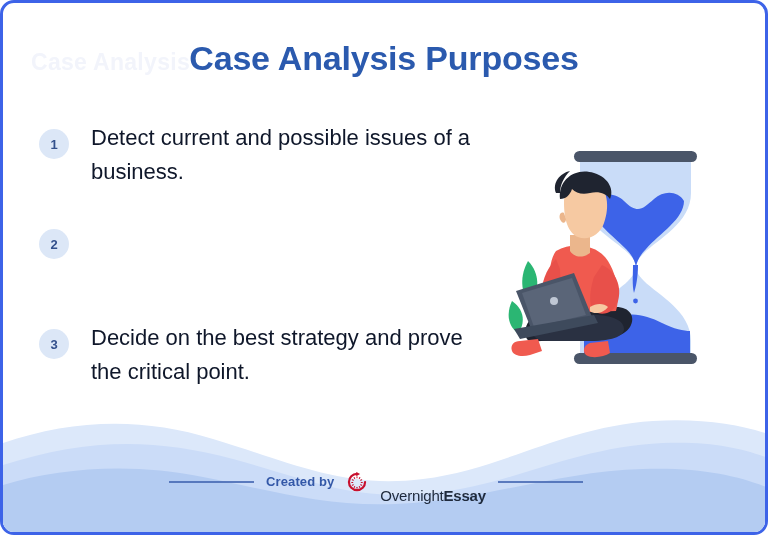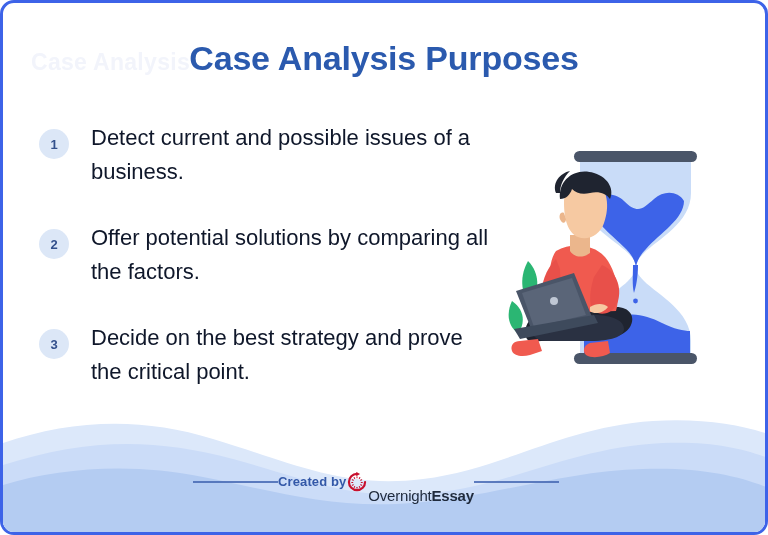--- a/index.html
+++ b/index.html
@@ -110,21 +110,21 @@
 
   
   #footer-credit {
     position: absolute;
     left: 0;
     right: 16px;
     bottom: 28px;
     display: flex;
     align-items: center;
     justify-content: center;
-    gap: 0;
+    gap: 12px;
   }
   .credit-rule {
     width: 85px;
     height: 2px;
     background: #4668B4;
     opacity: .85;
   }
   #credit-label {
     font-size: 13px;
     font-weight: 700;
@@ -152,21 +152,20 @@
 
   <div id="purpose-list">
 
     <div class="purpose-item">
       <div class="purpose-badge">1</div>
       <div class="purpose-text">Detect current and possible issues of a business.</div>
     </div>
 
     <div class="purpose-item">
       <div class="purpose-badge">2</div>
-      <div class="purpose-text">Offer potential solutions by comparing all the factors.</div>
     </div>
 
     <div class="purpose-item">
       <div class="purpose-badge">3</div>
       <div class="purpose-text">Decide on the best strategy and prove the critical point.</div>
     </div>
 
   </div>
 
   <div id="illustration">

